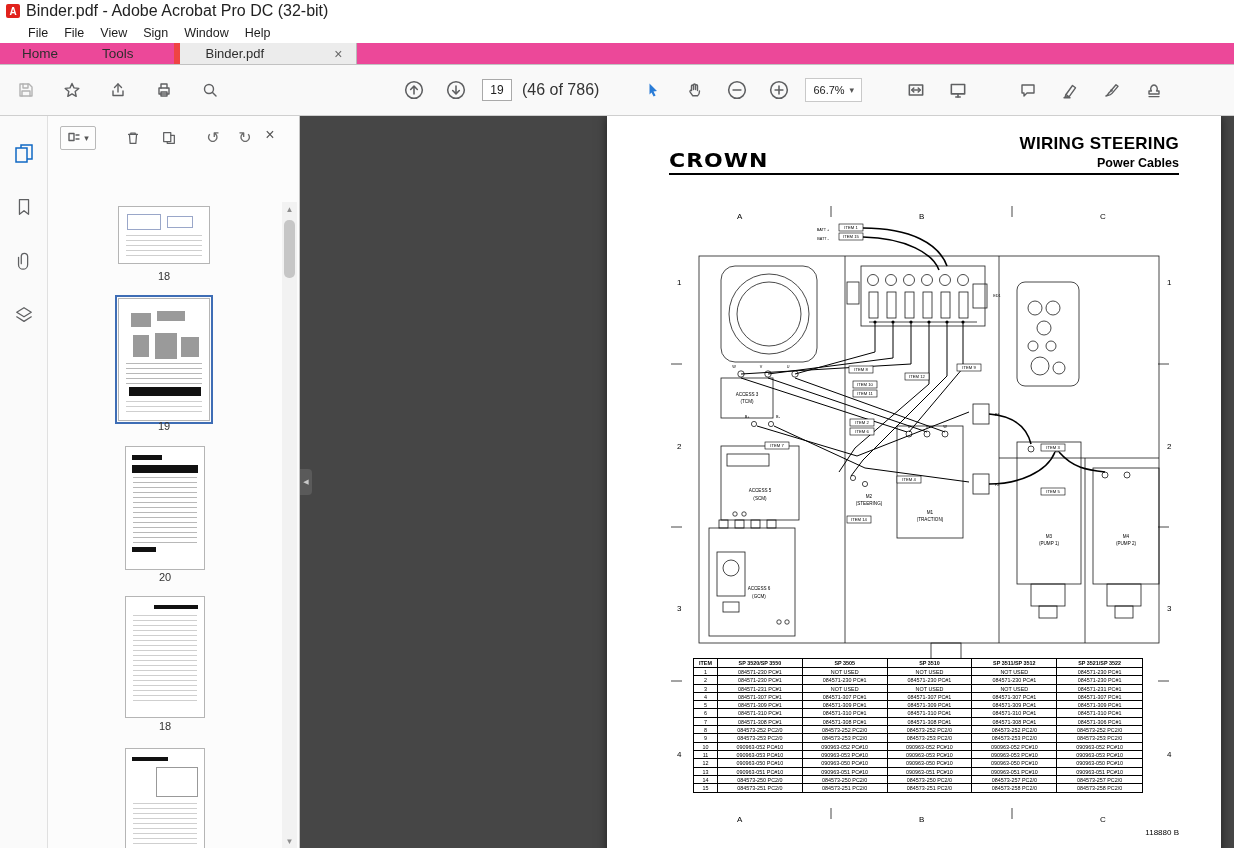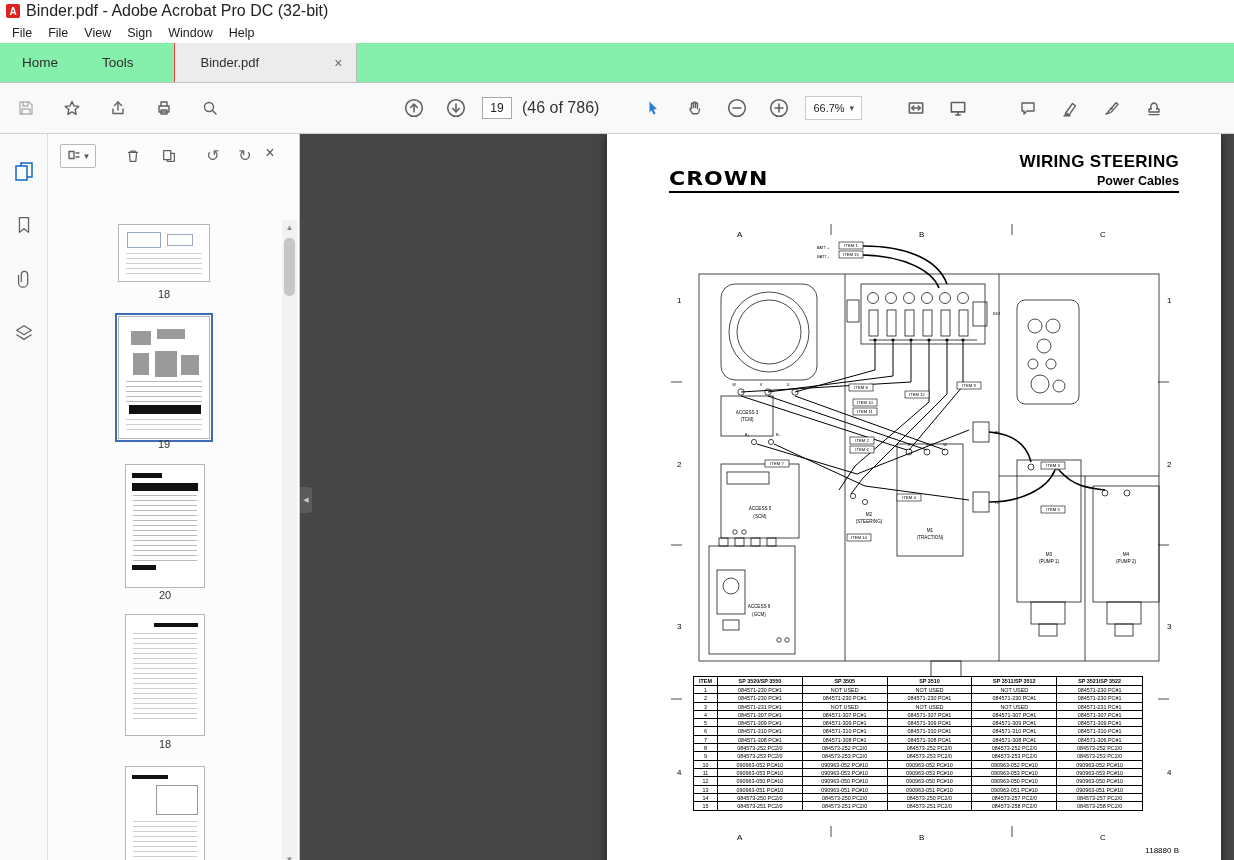--- a/index.html
+++ b/index.html
@@ -6,27 +6,27 @@
   html,body { width:1234px; height:860px; background:#fff; }
   body { font-family:"Liberation Sans", sans-serif; }
   .app { position:relative; width:1234px; height:860px; overflow:hidden; background:#fff; }
 
   
   .titlebar { height:22px; display:flex; align-items:center; padding-left:6px; background:#fff; }
   .pdf-logo { width:14px; height:14px; background:#e1221c; border-radius:2px; color:#fff; font-size:10px; font-weight:bold; display:flex; align-items:center; justify-content:center; margin-right:6px; }
   .title-text { font-size:16px; color:#222; }
 
   
-  .menubar { height:21px; display:flex; align-items:center; padding-left:4px; background:#fff; }
+  .menubar { height:21px; display:flex; align-items:center; padding-left:20px; background:#fff; }
   .menu-item { font-size:12.5px; color:#1c1c1c; padding:2px 8px; cursor:default; }
 
   
-  .tabbar { height:40px; background:#86efac; display:flex; align-items:stretch; border-bottom:1px solid #c2c2c2; }
+  .tabbar { height:22px; background:#ec4899; display:flex; align-items:stretch; border-bottom:1px solid #c2c2c2; }
   .nav-tab { display:flex; align-items:center; padding:0 22px; font-size:13.5px; color:#2e2e2e; }
-  .doc-tab { display:flex; align-items:center; margin-left:18px; width:183px; background:#ececec; border-left:1px solid #ef4444; border-right:1px solid #b9b9b9; padding:0 10px 0 26px; font-size:13px; color:#2e2e2e; position:relative; }
+  .doc-tab { display:flex; align-items:center; margin-left:18px; width:183px; background:#ececec; border-left:6px solid #ef4444; border-right:1px solid #b9b9b9; padding:0 10px 0 26px; font-size:13px; color:#2e2e2e; position:relative; }
   .doc-tab .close-x { margin-left:auto; font-size:14px; color:#666; padding:0 3px; }
 
   
   .toolbar { height:51px; background:#f9f9f9; border-bottom:1px solid #cfcfcf; position:relative; }
   .tb-left { position:absolute; left:10px; top:0; height:100%; display:flex; align-items:center; gap:14px; }
   .tb-center { position:absolute; left:398px; top:0; height:100%; display:flex; align-items:center; gap:10px; }
   .tbtn { width:32px; height:32px; display:flex; align-items:center; justify-content:center; border-radius:3px; }
   .tbtn svg { display:block; }
   .icon-stroke { stroke:#5f6062; fill:none; stroke-width:1.4; stroke-linecap:round; stroke-linejoin:round; }
   .icon-stroke-dim { stroke:#b3b3b3; fill:none; stroke-width:1.4; stroke-linecap:round; stroke-linejoin:round; }

